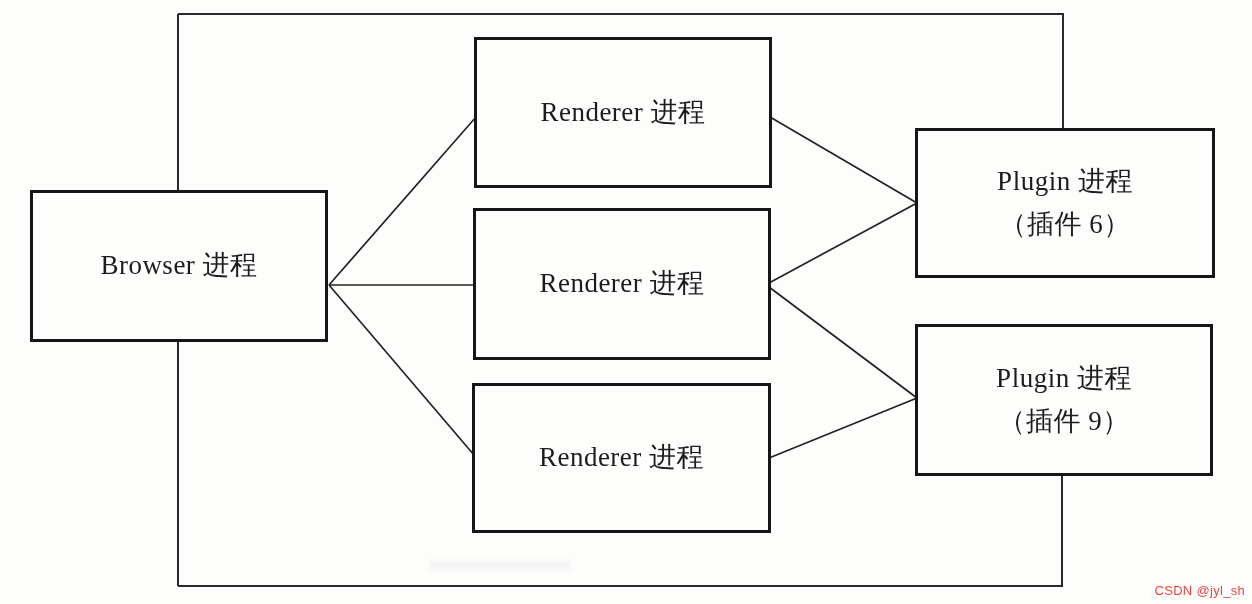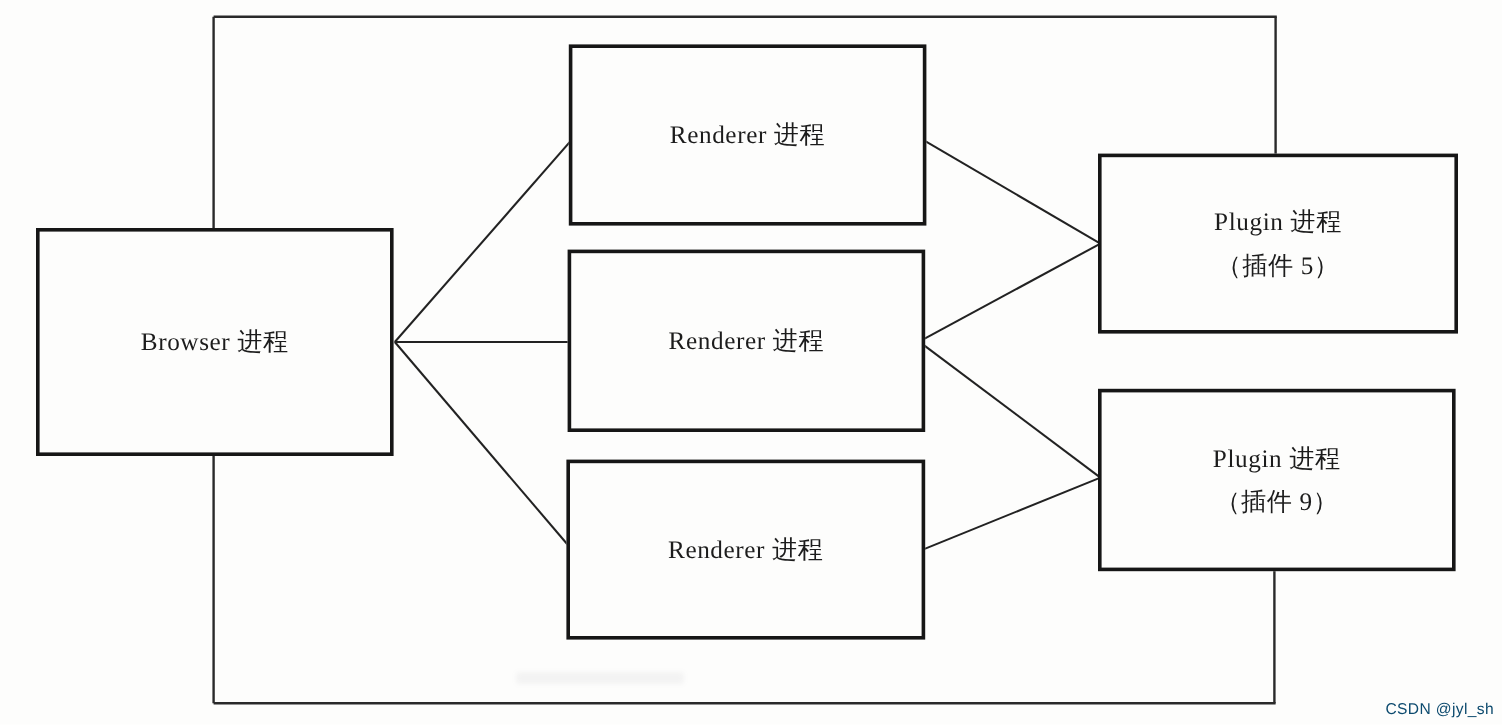--- a/index.html
+++ b/index.html
@@ -22,39 +22,39 @@
     position: absolute;
     z-index: 2;
     background: #fdfdfc;
     border: 3px solid #161616;
     display: flex;
     flex-direction: column;
     align-items: center;
     justify-content: center;
     gap: 9px;
     color: #1c1c1c;
-    font-size: 21px;
+    font-size: 27px;
     letter-spacing: 0.5px;
     text-align: center;
   }
   .box .label { line-height: 1.25; }
-  .box-browser  { left: 30px;  top: 190px; width: 298px; height: 190px; }
+  .box-browser  { left: 30px;  top: 190px; width: 298px; height: 152px; }
   .box-renderer1{ left: 474px; top: 37px;  width: 298px; height: 151px; }
   .box-renderer2{ left: 473px; top: 208px; width: 298px; height: 152px; }
   .box-renderer3{ left: 472px; top: 383px; width: 299px; height: 150px; }
   .box-plugin1  { left: 915px; top: 128px; width: 300px; height: 150px; }
   .box-plugin2  { left: 915px; top: 324px; width: 298px; height: 152px; }
   .watermark {
     position: absolute;
     right: 7px;
     bottom: 6px;
     z-index: 3;
     font-family: "Liberation Sans", "DejaVu Sans", sans-serif;
     font-size: 13px;
-    color: #0c4a6e;
+    color: #ef4444;
     letter-spacing: 0.3px;
   }
   
   .smudge {
     position: absolute;
     z-index: 0;
     background: rgba(90, 90, 95, 0.06);
     filter: blur(2px);
     border-radius: 3px;
   }
@@ -106,21 +106,21 @@
   <div class="box box-renderer2">
     <span class="label">Renderer 进程</span>
   </div>
 
   <div class="box box-renderer3">
     <span class="label">Renderer 进程</span>
   </div>
 
   <div class="box box-plugin1">
     <span class="label">Plugin 进程</span>
-    <span class="label">（插件 5）</span>
+    <span class="label">（插件 6）</span>
   </div>
 
   <div class="box box-plugin2">
     <span class="label">Plugin 进程</span>
     <span class="label">（插件 9）</span>
   </div>
 
   <div class="watermark">CSDN @jyl_sh</div>
 
 </div>

